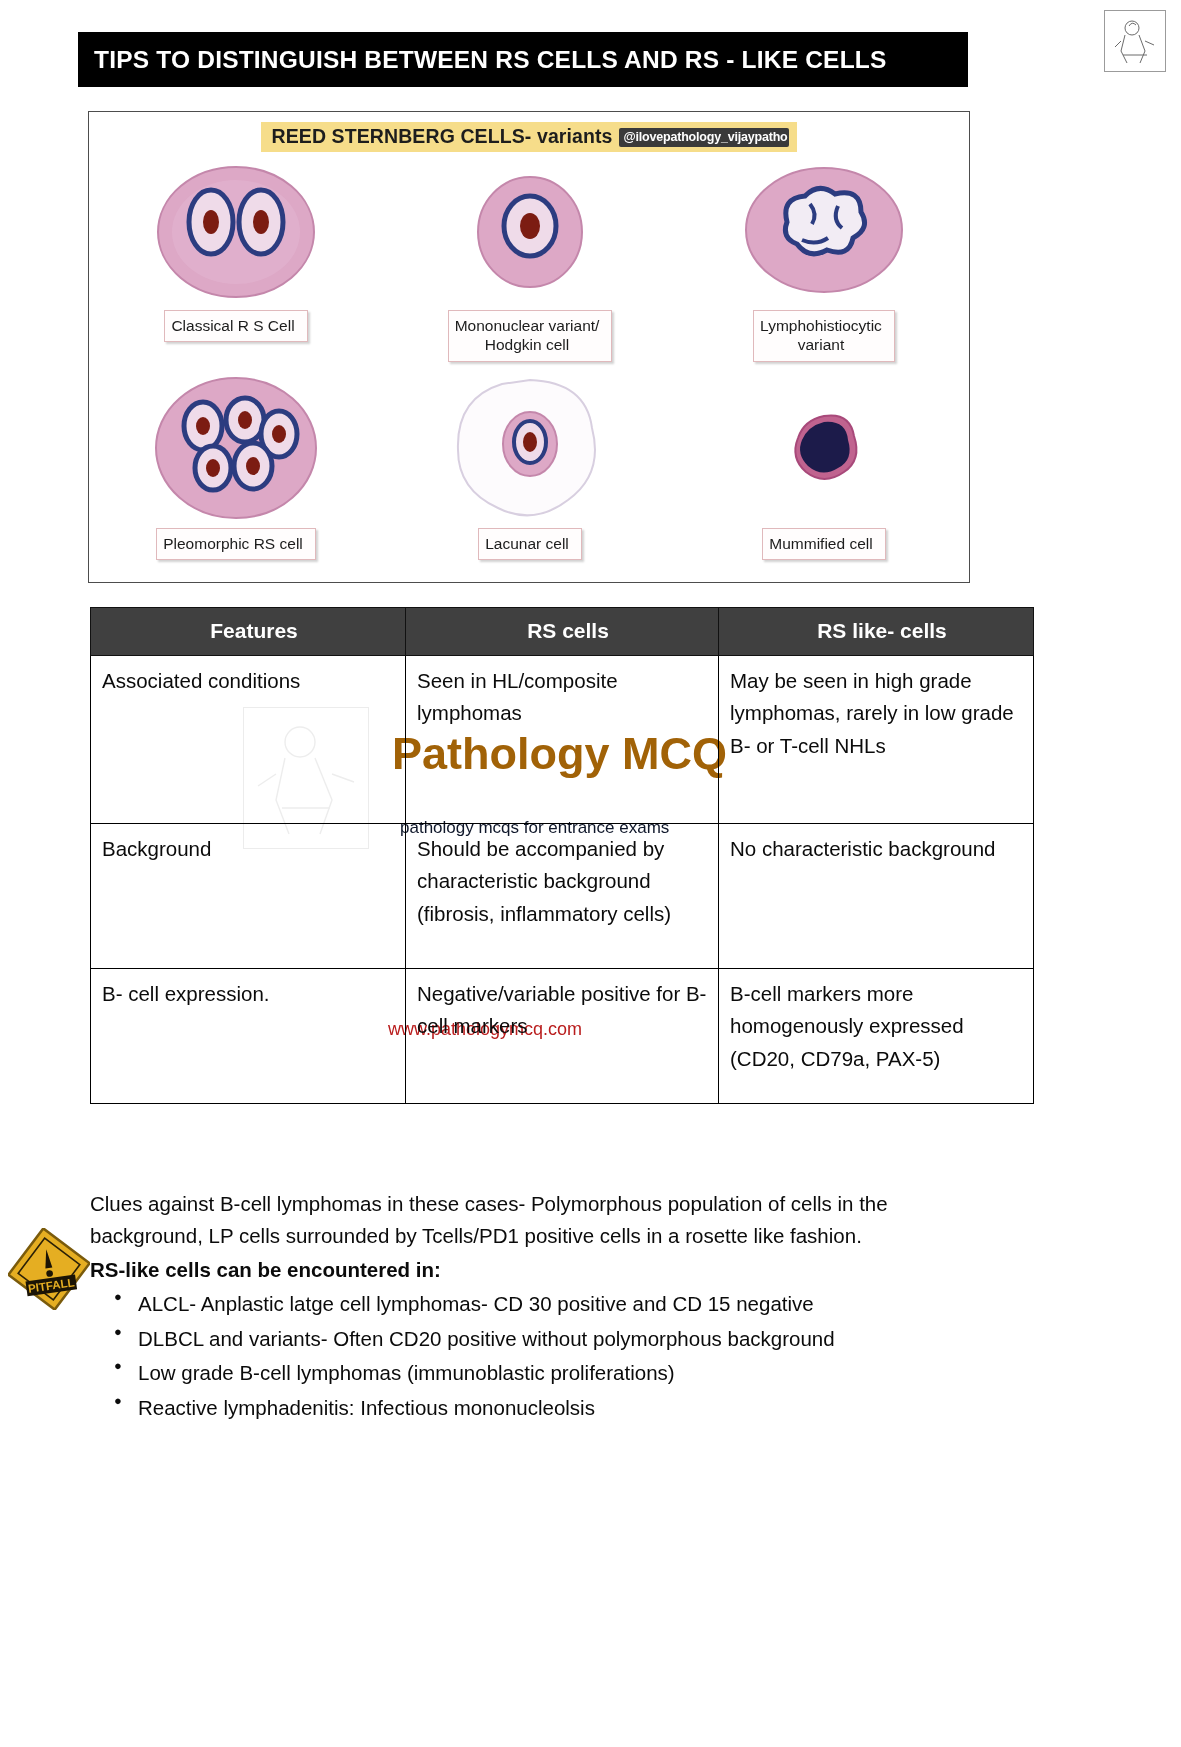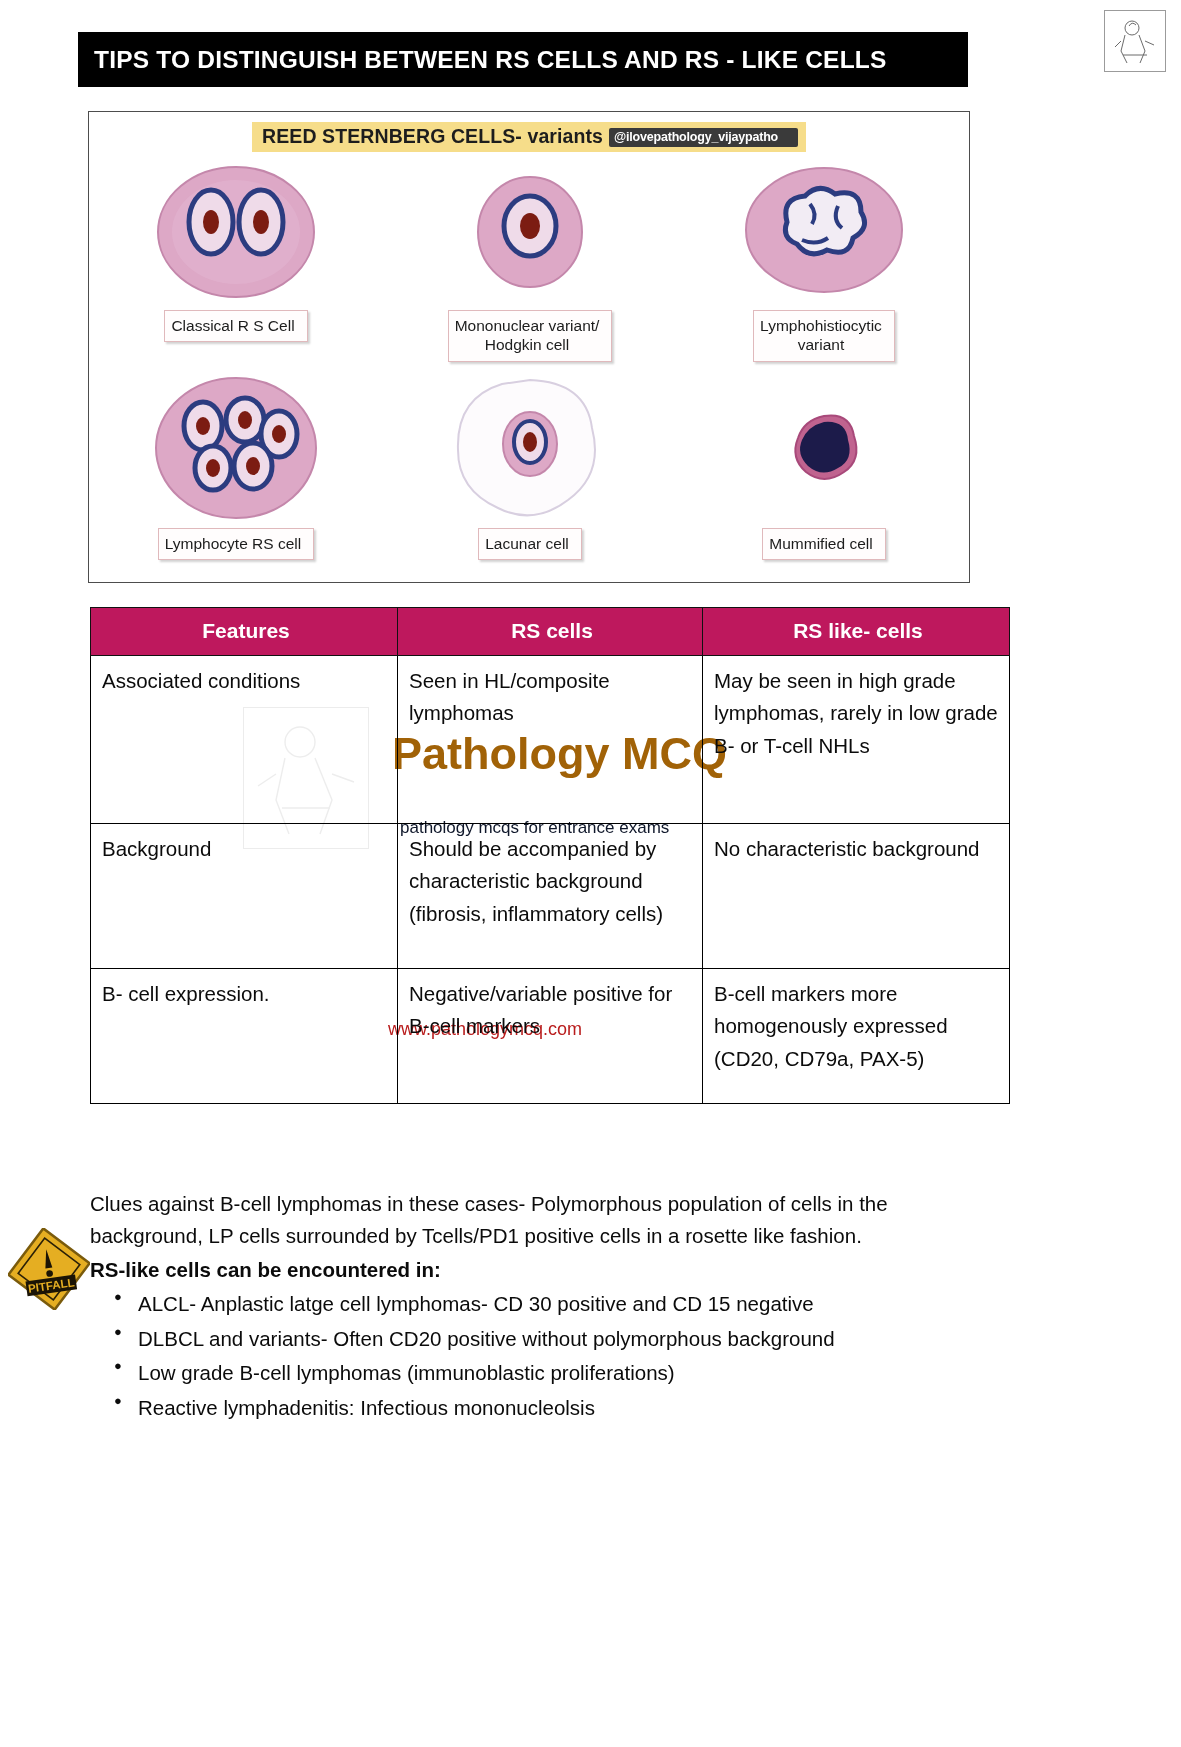--- a/index.html
+++ b/index.html
@@ -87,21 +87,21 @@
     padding: 3px 8px 4px 10px;
     letter-spacing: .1px;
     white-space: nowrap;
   }
   .fig-handle {
     display: inline-block;
     background: #3a3a3a;
     color: #ffffff;
     font-size: 12.5px;
     font-weight: bold;
-    padding: 2px 20px 3px 5px;
+    padding: 2px 1px 3px 5px;
     margin-left: 6px;
     border-radius: 2px;
     vertical-align: middle;
     letter-spacing: -.2px;
   }
 
   .cellgrid {
     position: absolute;
     left: 0;
     top: 48px;
@@ -134,26 +134,26 @@
   
   .cmp-table {
     position: absolute;
     left: 90px;
     top: 607px;
     width: 880px;
     border-collapse: collapse;
     table-layout: fixed;
   }
   .cmp-table th {
-    background: #be185d;
+    background: #404040;
     color: #ffffff;
     font-size: 21px;
     font-weight: bold;
     text-align: center;
-    padding: 11px 4px 12px 8px;
+    padding: 11px 4px 12px 16px;
     border: 1px solid #111111;
     margin-left: 40px;
   }
   .cmp-table th.sep { border-left: 1px solid #6a6a6a; }
   .cmp-table td {
     border: 1px solid #000000;
     vertical-align: top;
     font-size: 20.5px;
     line-height: 1.58;
     padding: 9px 11px 12px 11px;
@@ -330,21 +330,21 @@
             </g>
             <g fill="#7c1c12">
               <ellipse cx="62" cy="58" rx="7" ry="9"></ellipse>
               <ellipse cx="104" cy="52" rx="7" ry="9"></ellipse>
               <ellipse cx="138" cy="66" rx="7" ry="9"></ellipse>
               <ellipse cx="72" cy="100" rx="7" ry="9"></ellipse>
               <ellipse cx="112" cy="98" rx="7" ry="9"></ellipse>
             </g>
           </svg>
         </div>
-        <div class="cell-label">Lymphocyte RS cell</div>
+        <div class="cell-label">Pleomorphic RS cell</div>
       </div>
 
       <div class="cellcol" style="left:294px; top:208px;">
         <div class="cell-art" style="height:160px;">
           <svg width="170" height="160" viewBox="0 0 170 160" aria-hidden="true">
             <path d="M85 12 q56 2 62 48 q12 46 -24 72 q-34 26 -70 8 q-40 -18 -40 -58 q-2 -52 44 -66 z" fill="#fdfbfd" stroke="#d8cfe0" stroke-width="2"></path>
             <ellipse cx="85" cy="76" rx="27" ry="32" fill="#dda8c6" stroke="#c487ab" stroke-width="2"></ellipse>
             <ellipse cx="85" cy="74" rx="16" ry="21" fill="#efdbe9" stroke="#2c3c80" stroke-width="4"></ellipse>
             <ellipse cx="85" cy="74" rx="7" ry="10" fill="#7c1c12"></ellipse>
           </svg>

